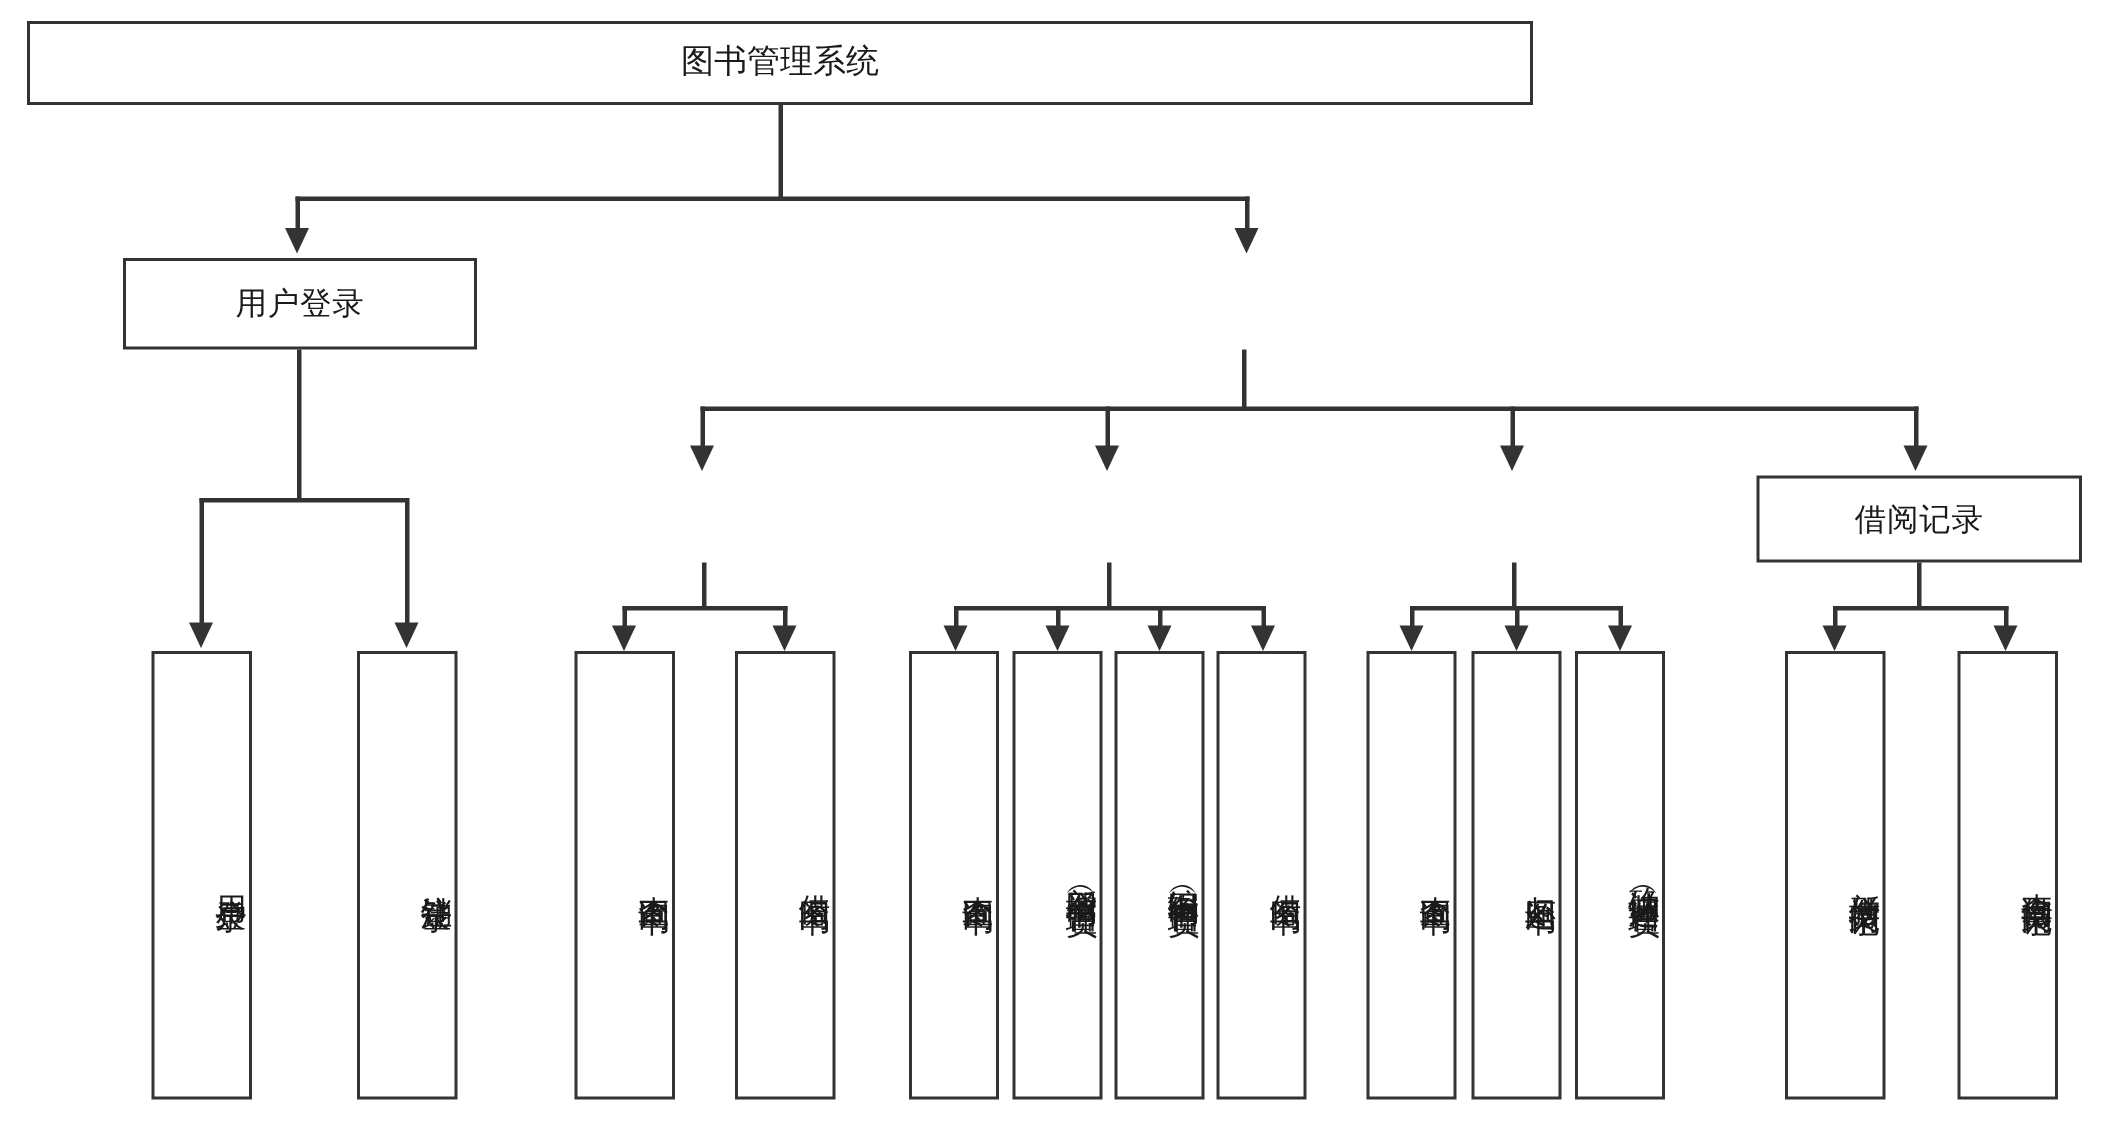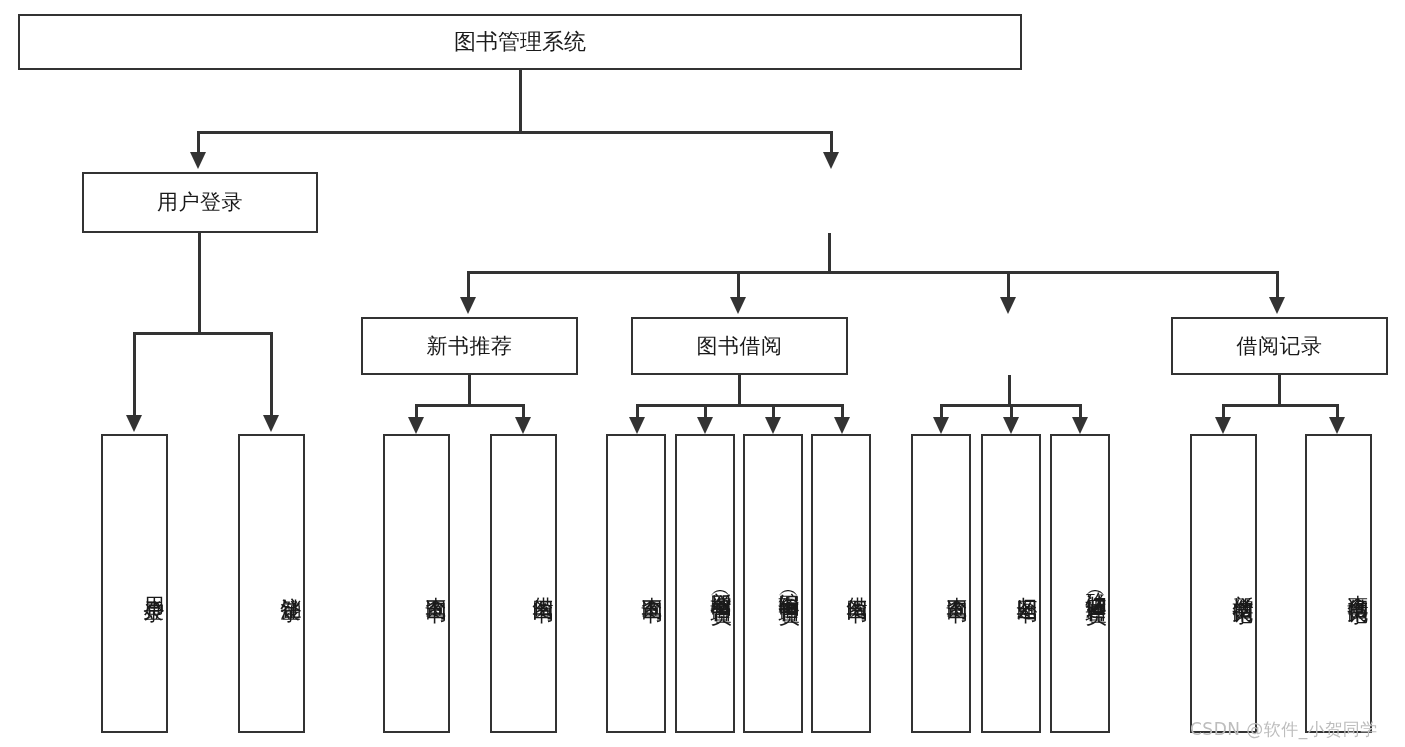--- a/index.html
+++ b/index.html
@@ -105,26 +105,20 @@
   <div class="conn hline" style="left:467px; top:271px; width:812px; height:3px;"></div>
   <div class="conn vline" style="left:467px; top:271px; width:3px; height:28px;"></div>
   <div class="arrow" style="left:460px; top:297px;"></div>
   <div class="conn vline" style="left:737px; top:271px; width:3px; height:28px;"></div>
   <div class="arrow" style="left:730px; top:297px;"></div>
   <div class="conn vline" style="left:1007px; top:271px; width:3px; height:28px;"></div>
   <div class="arrow" style="left:1000px; top:297px;"></div>
   <div class="conn vline" style="left:1276px; top:271px; width:3px; height:28px;"></div>
   <div class="arrow" style="left:1269px; top:297px;"></div>
 
-  <div class="node h" style="left:361px; top:317px; width:217px; height:58px;">
-    <span>新书推荐</span>
-  </div>
-  <div class="node h" style="left:631px; top:317px; width:217px; height:58px;">
-    <span>图书借阅</span>
-  </div>
   <div class="node h" style="left:1171px; top:317px; width:217px; height:58px;">
     <span>借阅记录</span>
   </div>
 
   <div class="conn vline" style="left:468px; top:375px; width:3px; height:31px;"></div>
   <div class="conn hline" style="left:415px; top:404px; width:110px; height:3px;"></div>
   <div class="conn vline" style="left:415px; top:404px; width:3px; height:16px;"></div>
   <div class="arrow" style="left:408px; top:417px;"></div>
   <div class="conn vline" style="left:522px; top:404px; width:3px; height:16px;"></div>
   <div class="arrow" style="left:515px; top:417px;"></div>
@@ -193,15 +187,14 @@
     <span>确认归还（管理员）</span>
   </div>
 
   <div class="node v" style="left:1190px; top:434px; width:67px; height:299px;">
     <span>新增借阅记录</span>
   </div>
   <div class="node v" style="left:1305px; top:434px; width:67px; height:299px;">
     <span>查询借阅记录</span>
   </div>
 
-  <div class="watermark" style="left:1190px; top:718px;">CSDN @软件_小贺同学</div>
 
 </div>
 
 </body></html>

